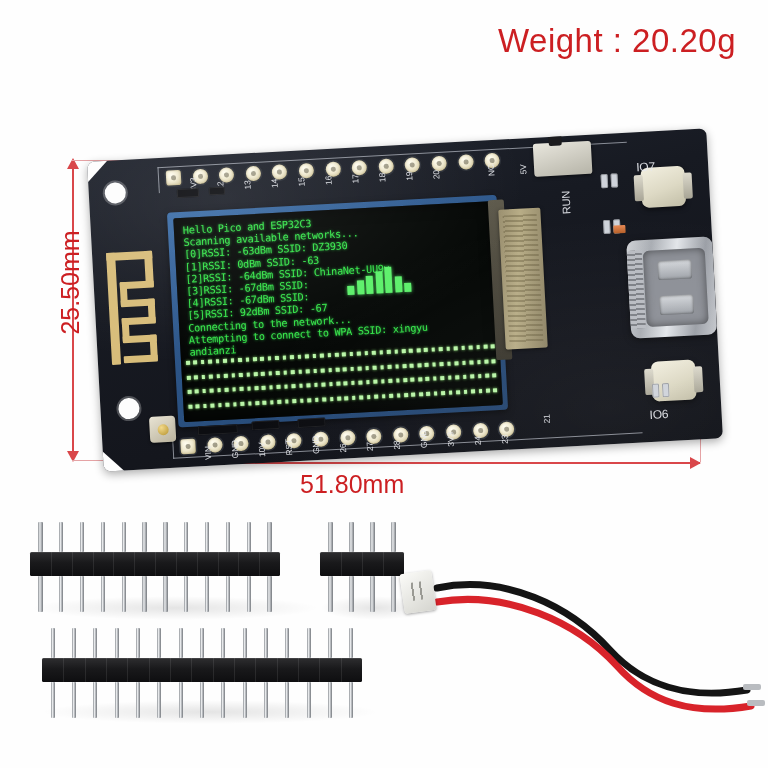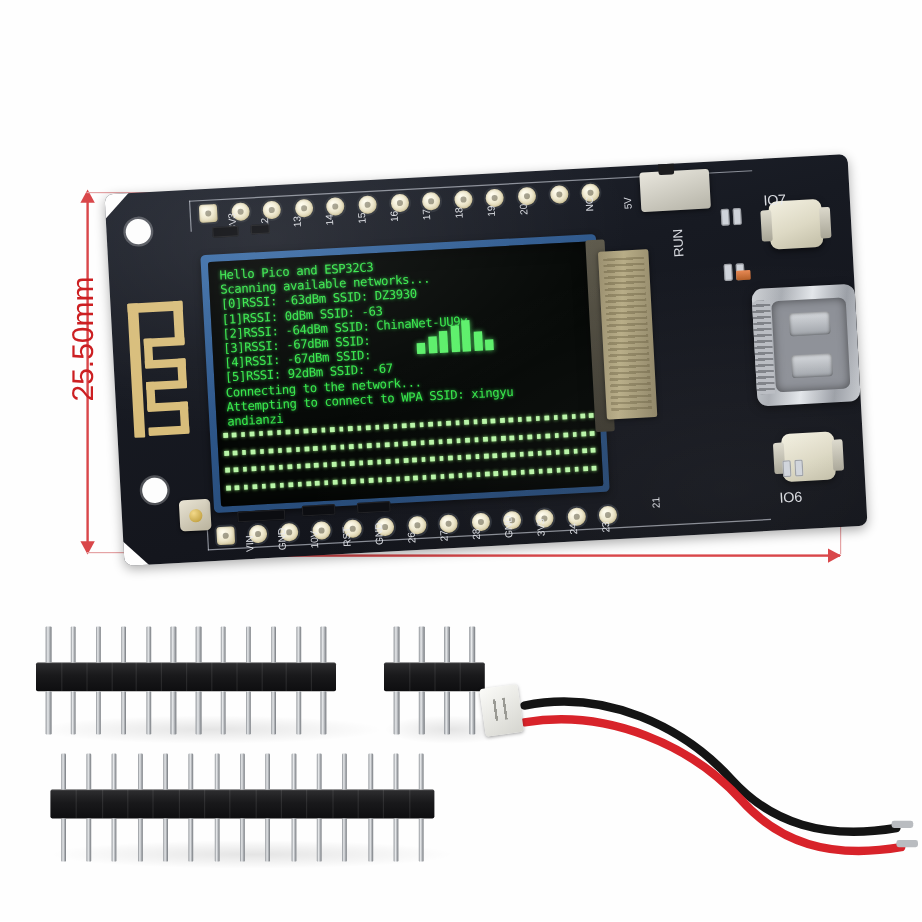--- a/index.html
+++ b/index.html
@@ -417,33 +417,35 @@
     position: absolute;
     border-radius: 50%;
     background: radial-gradient(ellipse, rgba(0,0,0,0.10), rgba(0,0,0,0) 70%);
   }
 </style>
 </head>
 <body>
 
 <div id="stage">
 
+  <div class="weight-label">Weight : 20.20g</div>
 
   <div class="dimline dim-v-line"></div>
   <div class="arrow arr-up"></div>
   <div class="arrow arr-down"></div>
   <div class="tick tick-h" style="left:72px; top:160px;"></div>
   <div class="tick tick-h" style="left:72px; top:460px;"></div>
   <div class="dim-text-v">25.50mm</div>
 
   <div class="dimline dim-h-line"></div>
   <div class="arrow arr-left"></div>
   <div class="arrow arr-right"></div>
   <div class="tick tick-v" style="left:110px; top:404px;"></div>
   <div class="tick tick-v" style="left:700px; top:404px;"></div>
+  <div class="dim-text-h">51.80mm</div>
 
   <div id="board-wrap">
     <div class="pcb">
 
       <div class="corner-cut cc-tl"></div>
       <div class="corner-cut cc-bl"></div>
 
       <div class="mount-hole" style="left:16px; top:22px;"></div>
       <div class="mount-hole" style="left:18px; top:238px;"></div>
 

